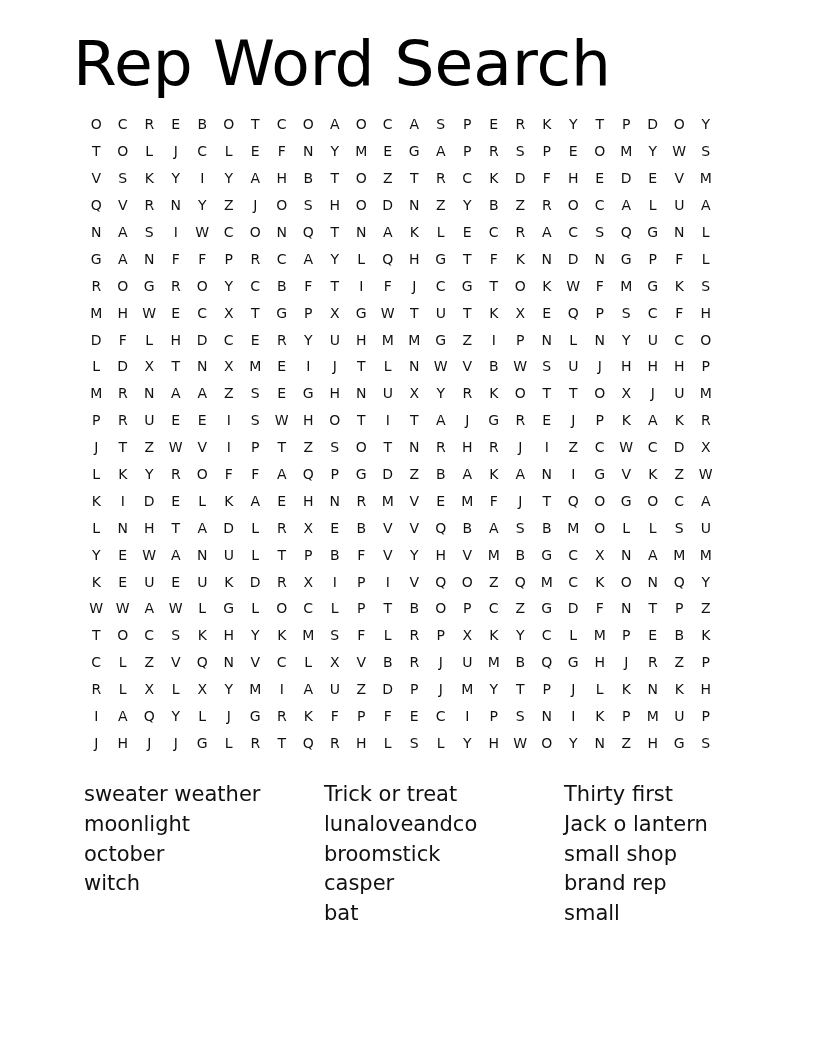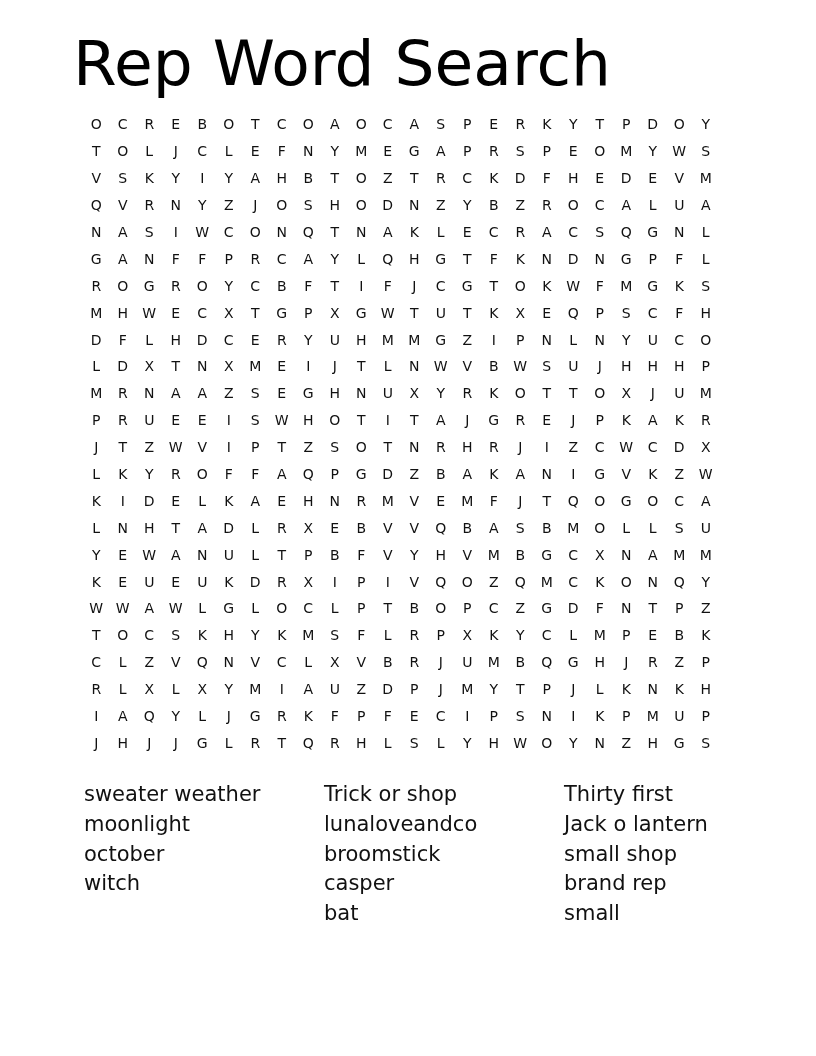--- a/index.html
+++ b/index.html
@@ -648,21 +648,21 @@
   </div>
 
 <div class="word-list" id="word-list">
   <div class="word-col">
     <div class="word">sweater weather</div>
     <div class="word">moonlight</div>
     <div class="word">october</div>
     <div class="word">witch</div>
   </div>
   <div class="word-col">
-    <div class="word">Trick or shop</div>
+    <div class="word">Trick or treat</div>
     <div class="word">lunaloveandco</div>
     <div class="word">broomstick</div>
     <div class="word">casper</div>
     <div class="word">bat</div>
   </div>
   <div class="word-col">
     <div class="word">Thirty first</div>
     <div class="word">Jack o lantern</div>
     <div class="word">small shop</div>
     <div class="word">brand rep</div>

